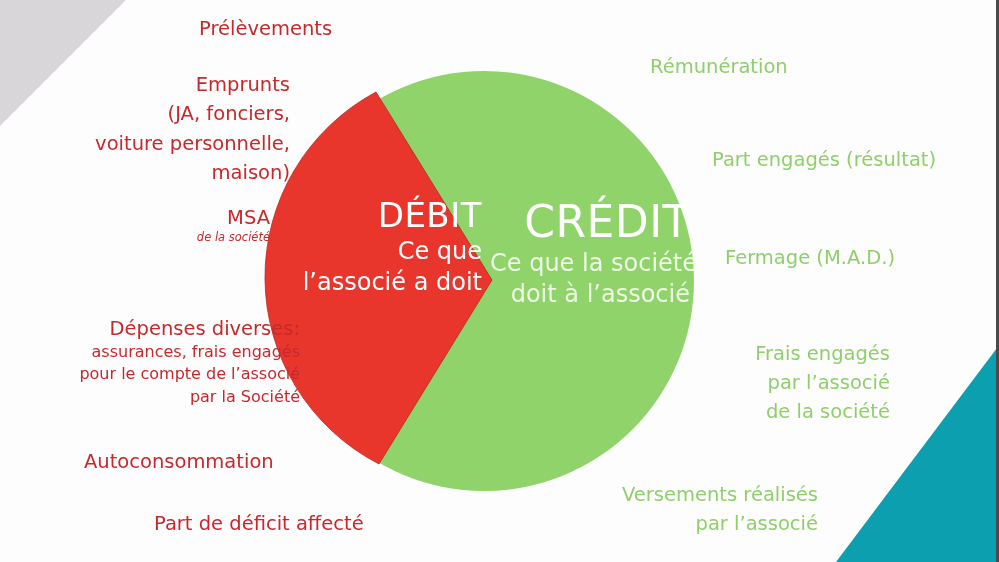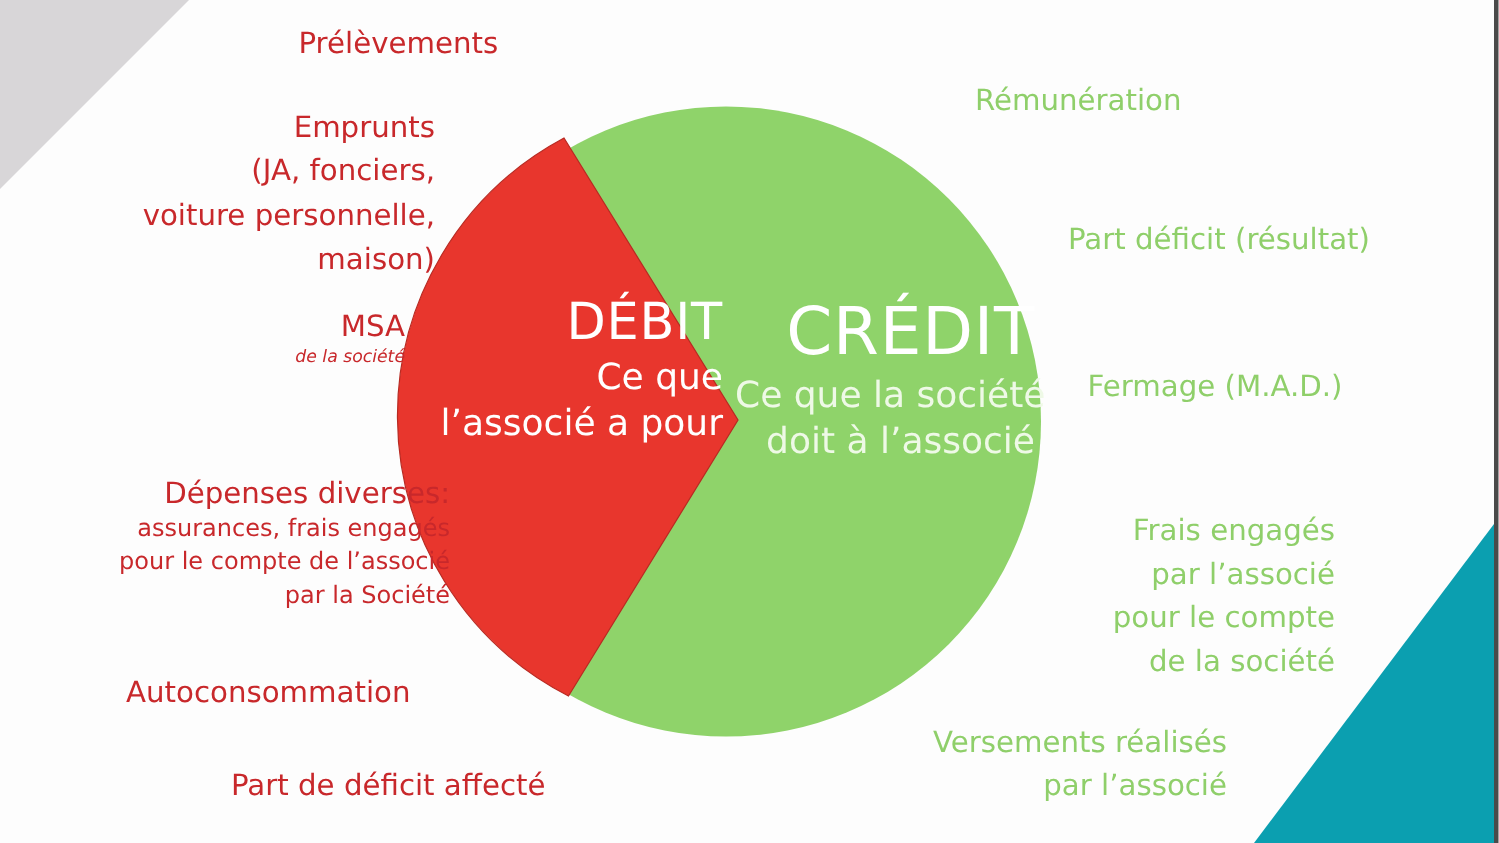--- a/index.html
+++ b/index.html
@@ -25,21 +25,21 @@
   <polygon points="997,348 997,562 836,562" fill="#0b9fb0"></polygon>
   <circle cx="484" cy="281" r="210" fill="#8fd36a"></circle>
 
   <path d="M 376 92 A 210 210 0 0 0 379 464 L 492 280 Z" fill="#e8362d" stroke="#b82a22" stroke-width="0.8"></path>
 </svg>
 <div class="edge-bar"></div>
 
 <div class="lbl center white" style="left:266px; top:198px; width:216px;">
   <div class="title-big">DÉBIT</div>
   <div class="sub" style="margin-top:4px;">Ce que</div>
-  <div class="sub">l’associé a pour</div>
+  <div class="sub">l’associé a doit</div>
 </div>
 
 <div class="lbl center" style="left:490px; top:200px; width:200px;">
   <div class="title-big white" style="font-size:44px;">CRÉDIT</div>
   <div class="sub green-sub" style="margin-top:4px;">Ce que la société</div>
   <div class="sub green-sub">doit à l’associé</div>
 </div>
 
 <div class="lbl red t20" style="left:199px; top:17px;">Prélèvements</div>
 
@@ -59,26 +59,25 @@
   <div class="t20">Dépenses diverses:</div>
   <div style="font-size:16px; line-height:1.4;">assurances, frais engagés</div>
   <div style="font-size:16px; line-height:1.4;">pour le compte de l’associé</div>
   <div style="font-size:16px; line-height:1.4;">par la Société</div>
 </div>
 
 <div class="lbl red t20" style="left:84px; top:450px;">Autoconsommation</div>
 <div class="lbl red t20" style="left:154px; top:512px;">Part de déficit affecté</div>
 
 <div class="lbl green t20" style="left:650px; top:55px;">Rémunération</div>
-<div class="lbl green t20" style="left:712px; top:148px;">Part déficit (résultat)</div>
+<div class="lbl green t20" style="left:712px; top:148px;">Part engagés (résultat)</div>
 <div class="lbl green t20" style="left:725px; top:246px;">Fermage (M.A.D.)</div>
 
 <div class="lbl green t20 center" style="left:690px; top:340px; width:200px; line-height:1.48;">
   <div>Frais engagés</div>
   <div>par l’associé</div>
-  <div>pour le compte</div>
   <div>de la société</div>
 </div>
 
 <div class="lbl green t20 center" style="left:578px; top:480px; width:240px; line-height:1.5;">
   <div>Versements réalisés</div>
   <div>par l’associé</div>
 </div>
 
 </body></html>

